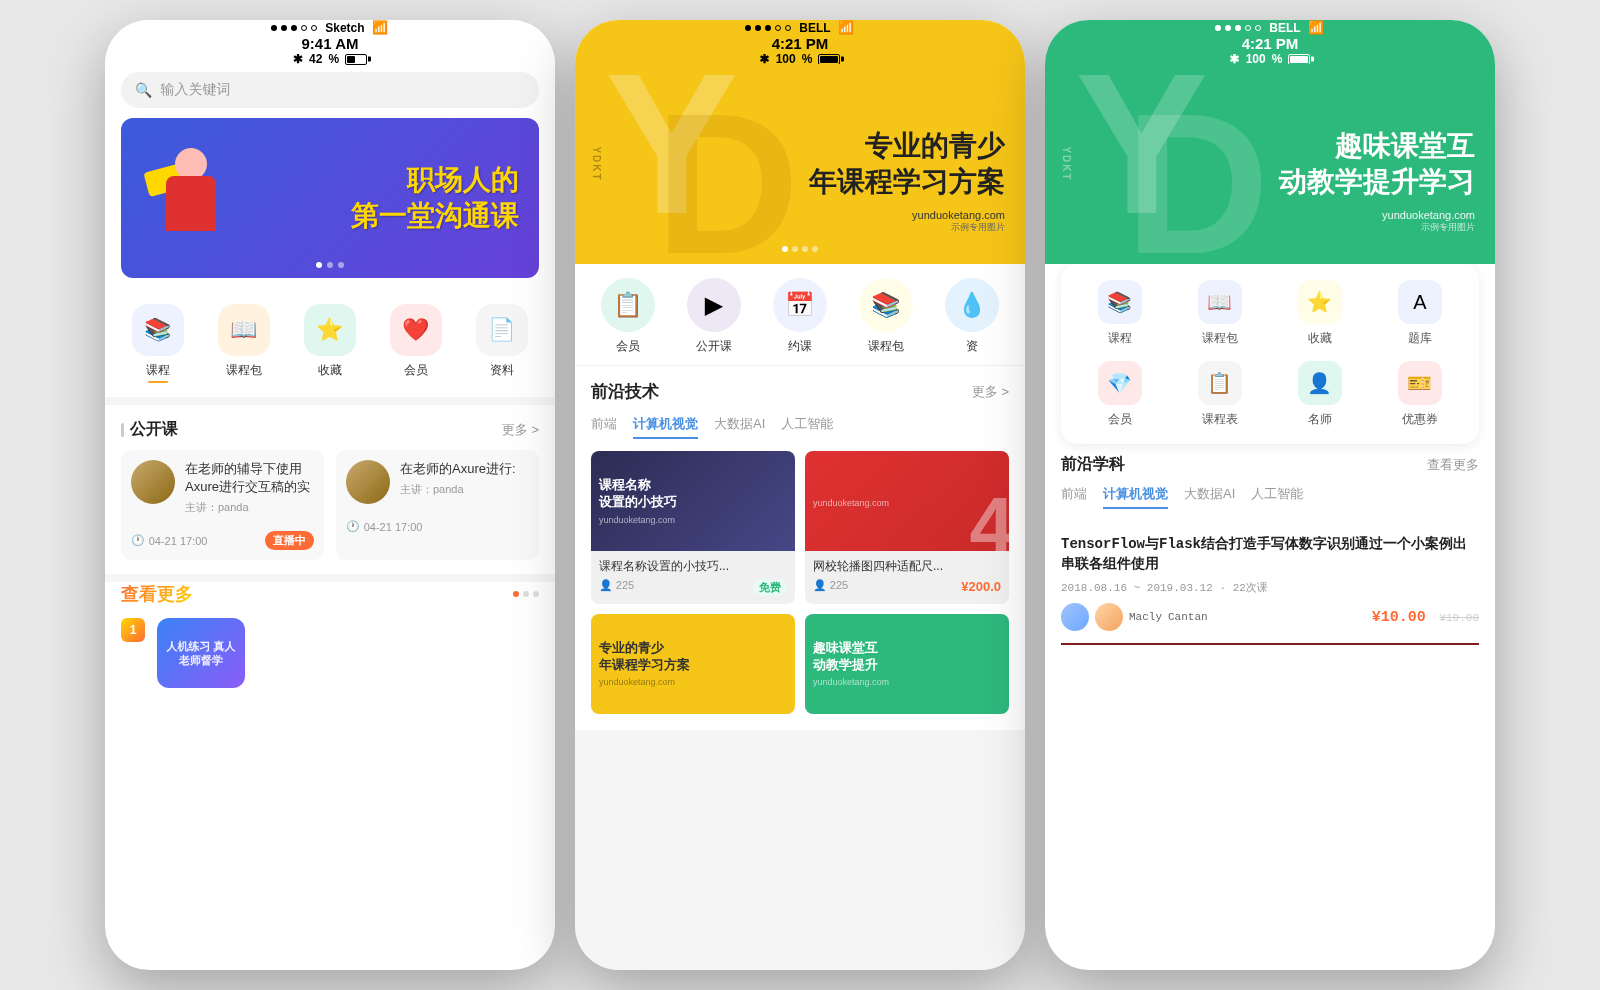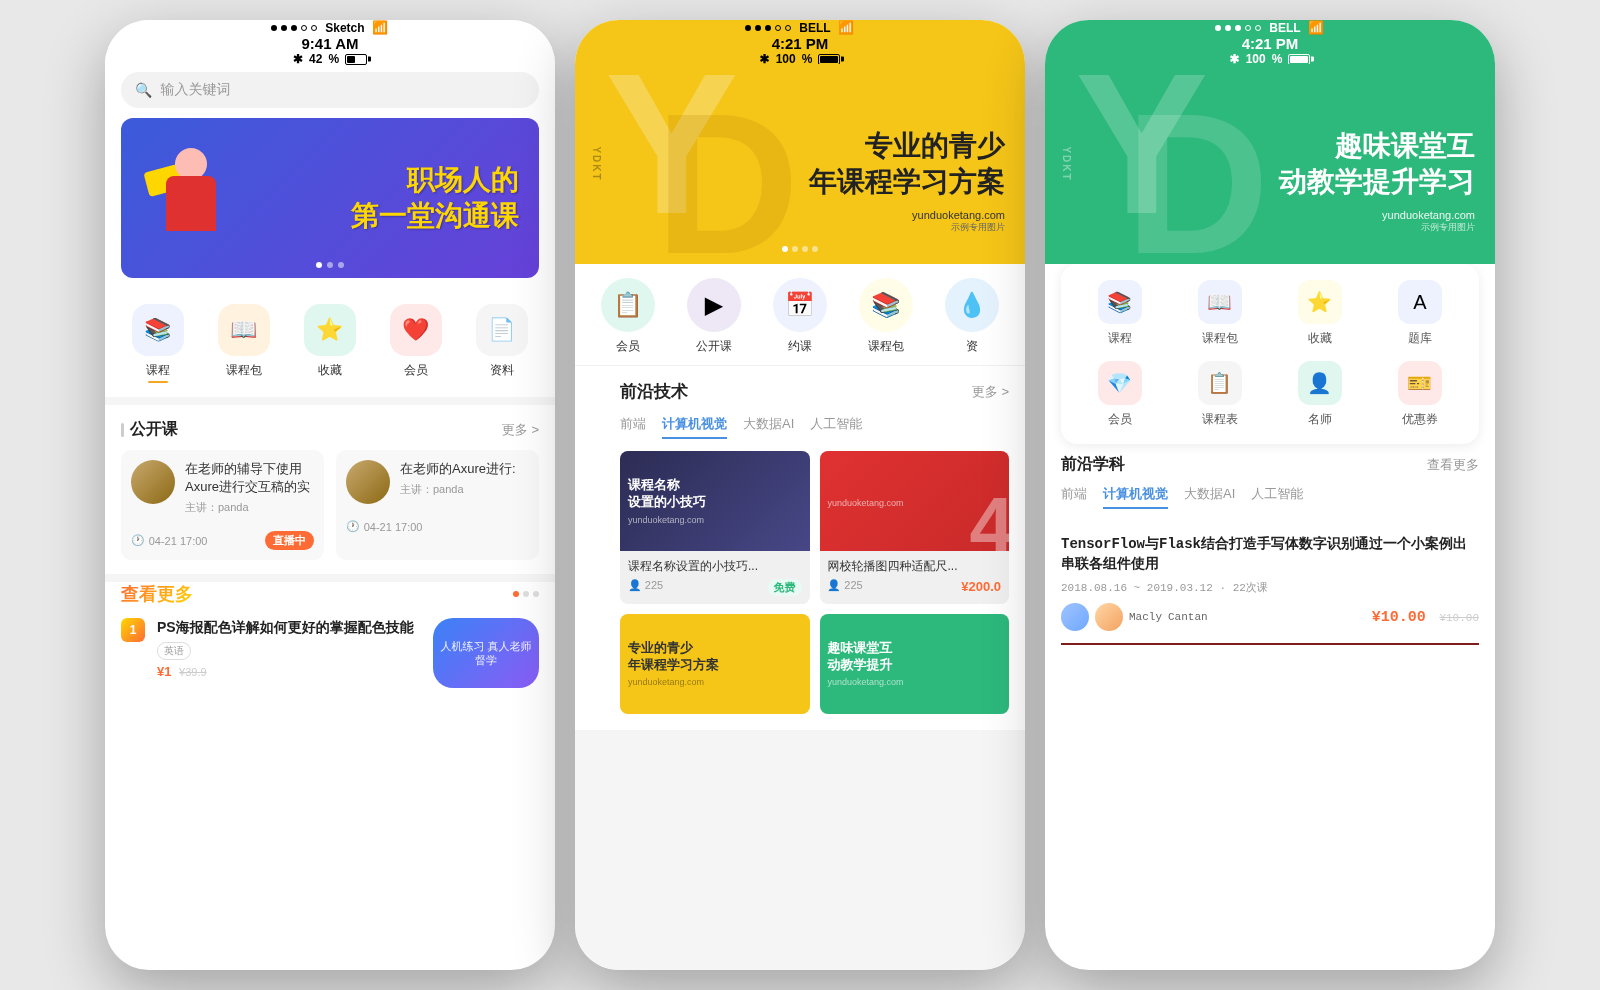--- a/index.html
+++ b/index.html
@@ -354,24 +354,25 @@
       border: 1px solid #ddd;
       color: #999;
     }
     .rec-price {
       font-size: 13px;
       margin-top: 4px;
     }
     .price-current { color: #FF6B35; font-weight: 700; }
     .price-original { color: #ccc; text-decoration: line-through; font-size: 11px; margin-left: 4px; }
     .rec-thumb {
-      width: 106px; height: 70px;
-      border-radius: 20px;
+      width: 88px; height: 70px;
+      border-radius: 12px;
       overflow: hidden;
       flex-shrink: 0;
+      font-weight: bold;
     }
     .thumb-img {
       width: 100%; height: 100%;
       background: linear-gradient(135deg, #667eea, #764ba2);
     }
 
     
     .phone2 { background: #fff; }
     .phone2-banner {
       height: 200px;
@@ -466,21 +467,20 @@
 
     
     .phone2-content {
       flex: 1;
       overflow: hidden;
       background: #f5f5f5;
     }
     .p2-section {
       background: #fff;
       margin-bottom: 8px;
-      padding-left: 29px;
     }
     .p2-section-header {
       display: flex;
       justify-content: space-between;
       align-items: center;
       padding: 14px 16px 8px;
     }
     .p2-section-title {
       font-size: 17px;
       font-weight: 700;
@@ -895,30 +895,20 @@
       <div class="recommend-header">
         <span class="recommend-title">查看更多</span>
         <div class="recommend-dots">
           <div class="rec-dot active"></div>
           <div class="rec-dot"></div>
           <div class="rec-dot"></div>
         </div>
       </div>
       <div class="recommend-item">
         <div class="rank-badge">1</div>
-        <div class="rec-content">
-          <div class="rec-title">PS海报配色详解如何更好的掌握配色技能</div>
-          <div class="rec-tags">
-            <span class="tag">英语</span>
-          </div>
-          <div class="rec-price">
-            <span class="price-current">¥1</span>
-            <span class="price-original">¥39.9</span>
-          </div>
-        </div>
         <div class="rec-thumb">
           <div class="thumb-img" style="background:linear-gradient(135deg,#3b82f6,#8b5cf6);display:flex;align-items:center;justify-content:center;">
             <span style="font-size:11px;color:rgba(255,255,255,0.9);text-align:center;padding:4px;line-height:1.3;">人机练习 真人老师督学</span>
           </div>
         </div>
       </div>
     </div>
   </div>
 
   <div class="phone phone2">

